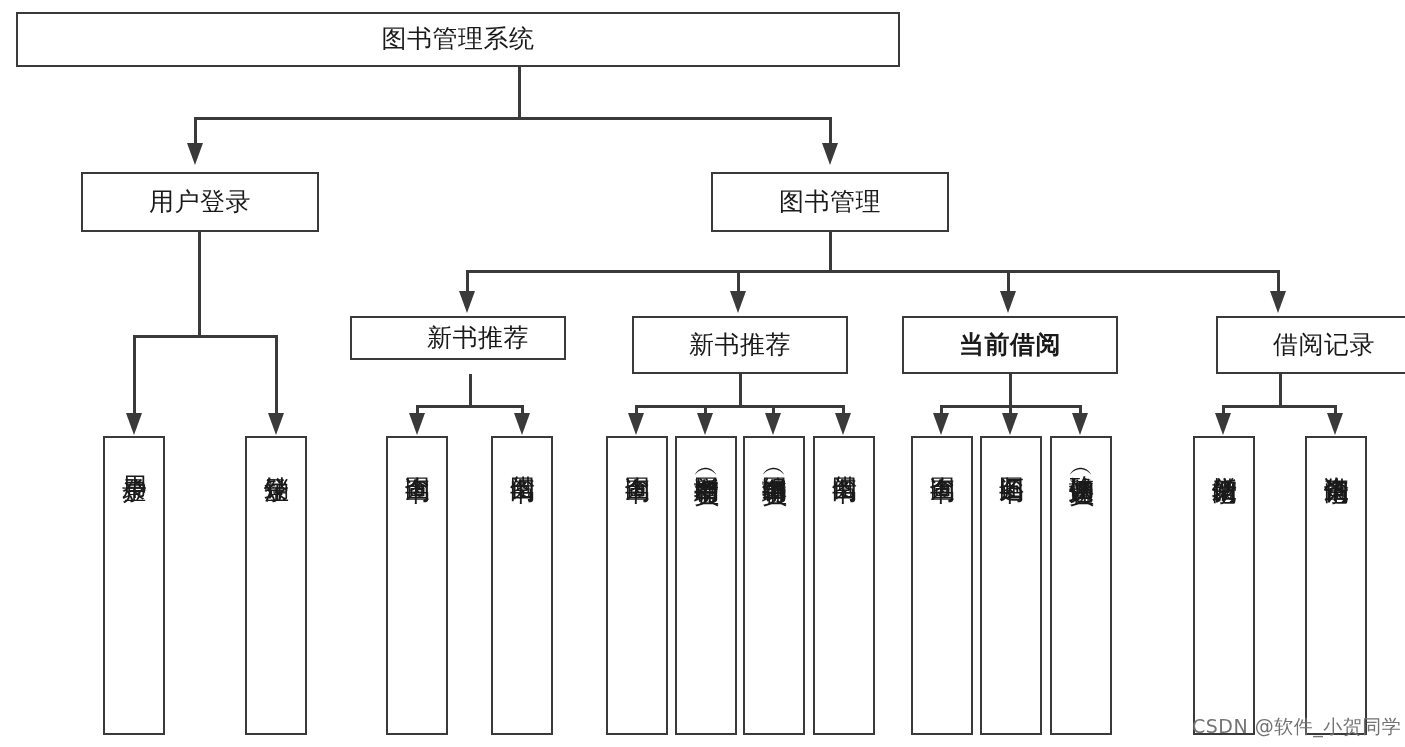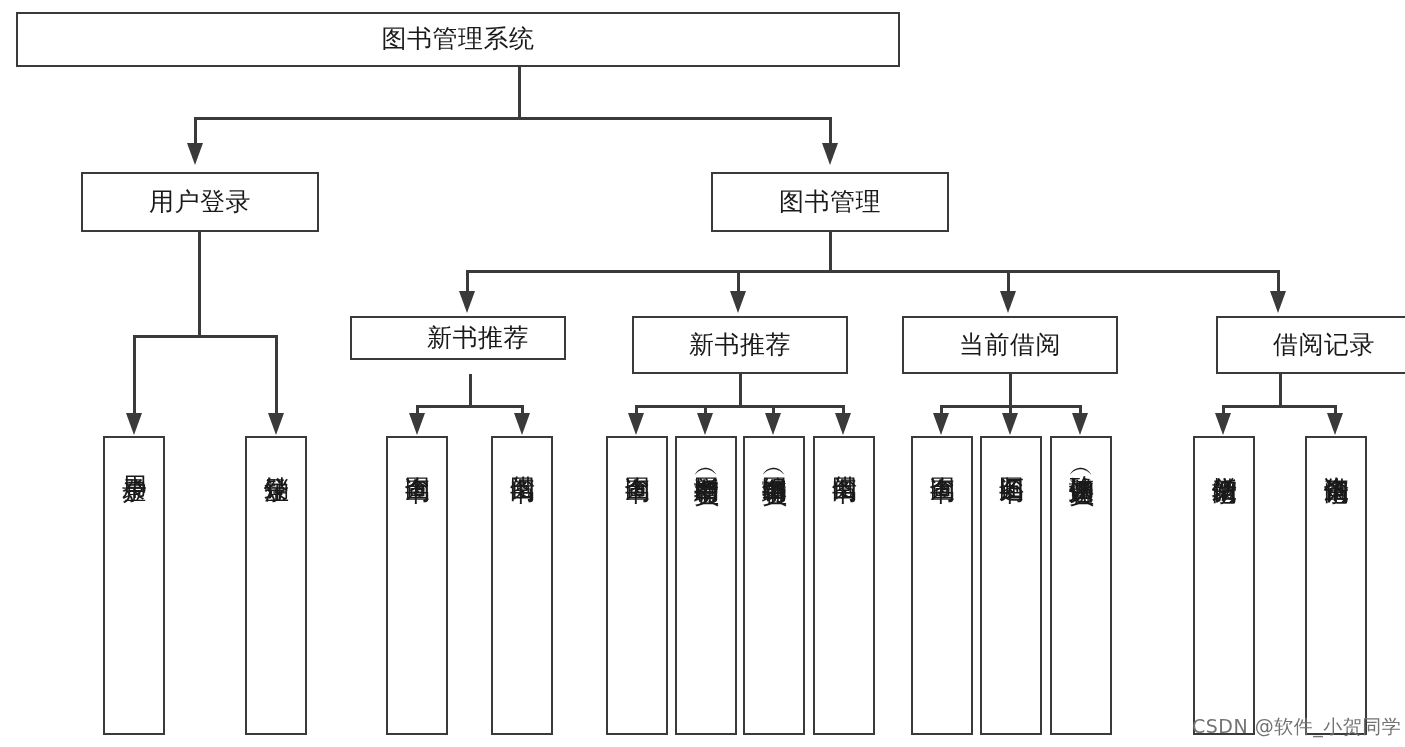--- a/index.html
+++ b/index.html
@@ -118,21 +118,21 @@
   <div class="arrow" style="left:1000px; top:291px;"></div>
   <div class="edge edge-v" style="left:1277px; top:270px; width:3px; height:23px;"></div>
   <div class="arrow" style="left:1270px; top:291px;"></div>
 
   <div class="node node-h" style="left:350px; top:316px; width:216px; height:44px;padding-left:40px;">
     <span class="label">新书推荐</span>
   </div>
   <div class="node node-h" style="left:632px; top:316px; width:216px; height:58px;">
     <span class="label">新书推荐</span>
   </div>
-  <div class="node node-h" style="left:902px; top:316px; width:216px; height:58px;">
+  <div class="node node-h" style="left:902px; top:316px; width:216px; height:58px;font-weight:bold;">
     <span class="label">当前借阅</span>
   </div>
   <div class="node node-h" style="left:1172px; top:316px; width:216px; height:58px;margin-left:44px;">
     <span class="label">借阅记录</span>
   </div>
 
   <div class="edge edge-v" style="left:469px; top:374px; width:3px; height:31px;"></div>
   <div class="edge edge-h" style="left:416px; top:405px; width:108px; height:3px;"></div>
   <div class="edge edge-v" style="left:416px; top:405px; width:3px; height:12px;"></div>
   <div class="arrow" style="left:409px; top:413px;"></div>

